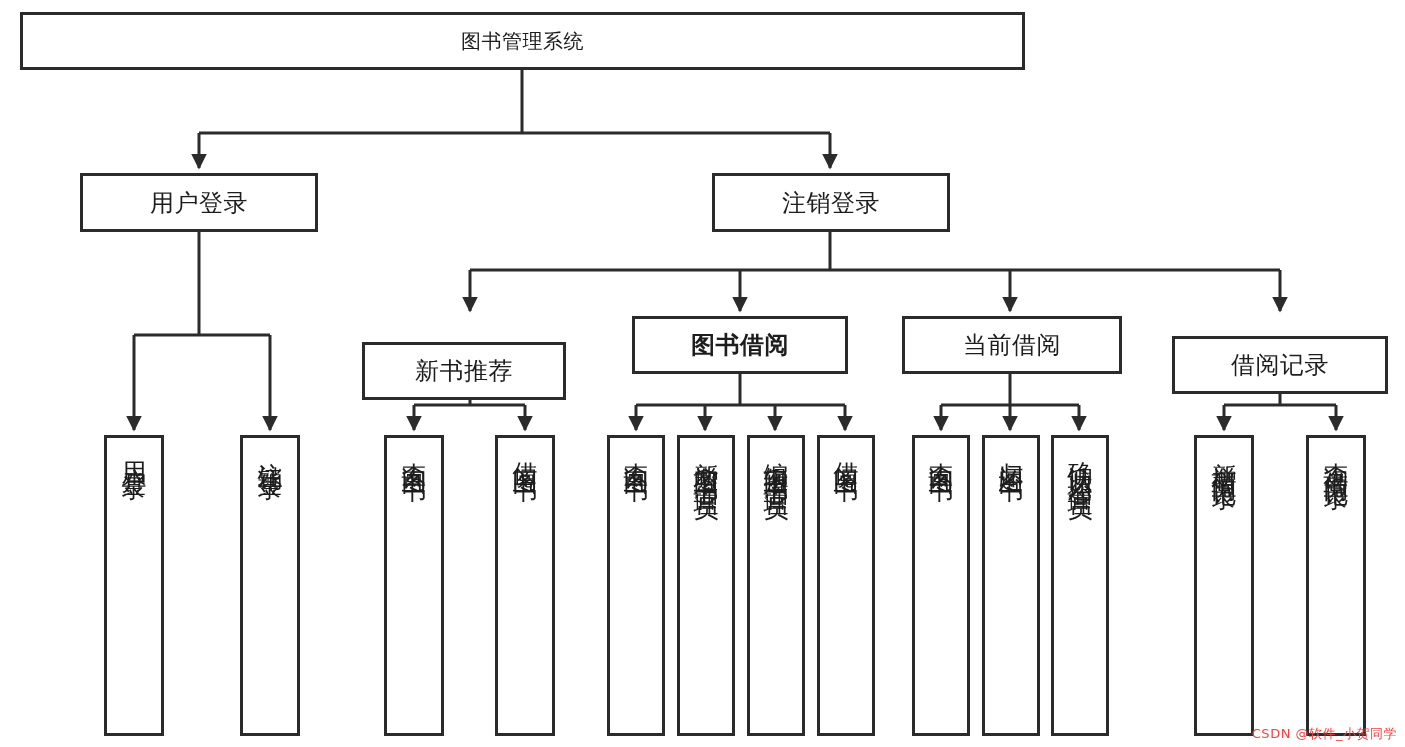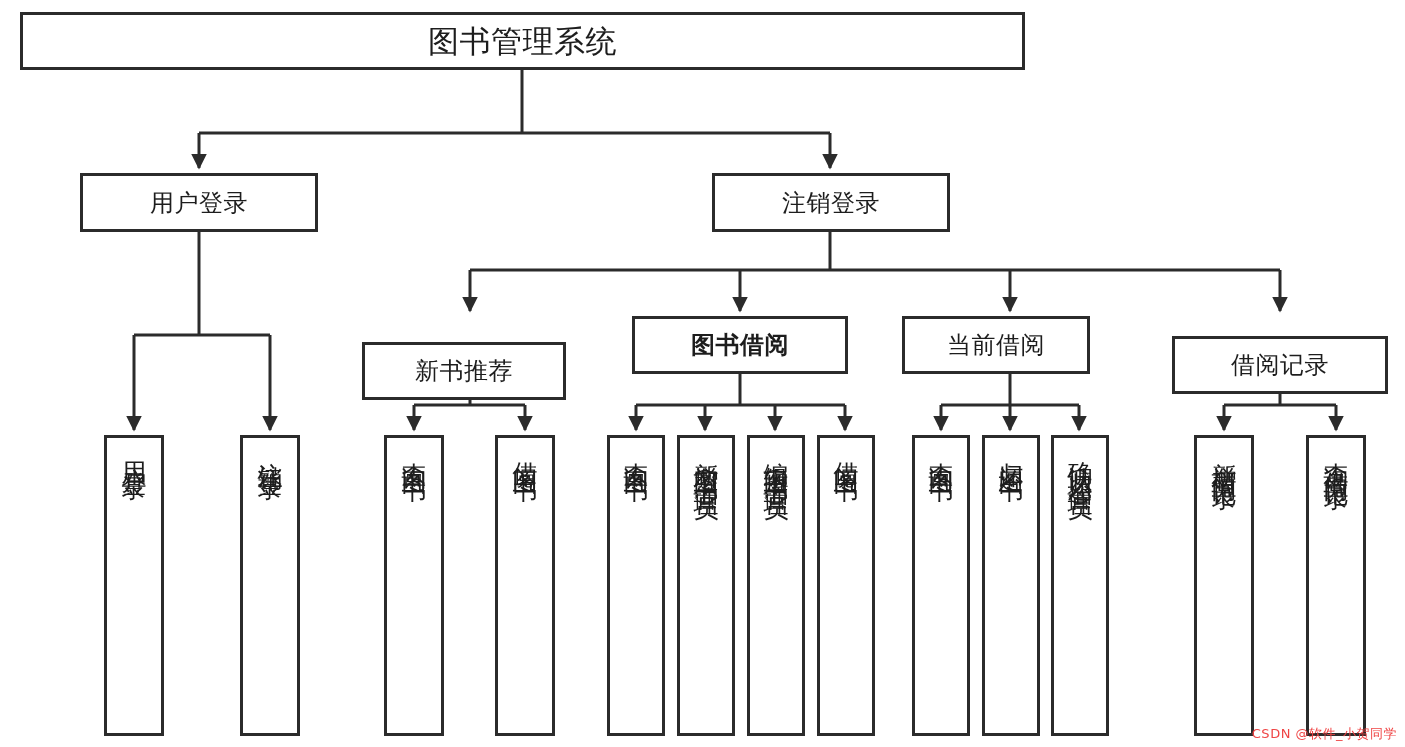--- a/index.html
+++ b/index.html
@@ -38,21 +38,21 @@
     color: #1d1d1d;
     letter-spacing: 0.5px;
     white-space: nowrap;
     line-height: 1.0;
   }
   
   .node.horiz .label {
     font-size: 24px;
   }
   .node.root .label {
-    font-size: 31px;
+    font-size: 20px;
   }
   
   .node.vert {
     border-width: 3px;
     align-items: flex-start;
     justify-content: center;
     padding-top: 4px;
   }
   .node.vert .label {
     writing-mode: vertical-rl;
@@ -146,21 +146,21 @@
   </div>
 
   <div class="node horiz" style="left:362px; top:334px; width:204px; height:58px;margin-top:8px;">
     <span class="label">新书推荐</span>
   </div>
 
   <div class="node horiz" style="left:632px; top:316px; width:216px; height:58px;font-weight:bold;">
     <span class="label">图书借阅</span>
   </div>
 
-  <div class="node horiz" style="left:902px; top:316px; width:188px; height:58px;">
+  <div class="node horiz" style="left:902px; top:316px; width:220px; height:58px;">
     <span class="label">当前借阅</span>
   </div>
 
   <div class="node horiz" style="left:1172px; top:316px; width:216px; height:58px;margin-top:20px;">
     <span class="label">借阅记录</span>
   </div>
 
   <div class="node vert" style="left:104px; top:435px; width:60px; height:301px;">
     <span class="label">用户登录</span>
   </div>

